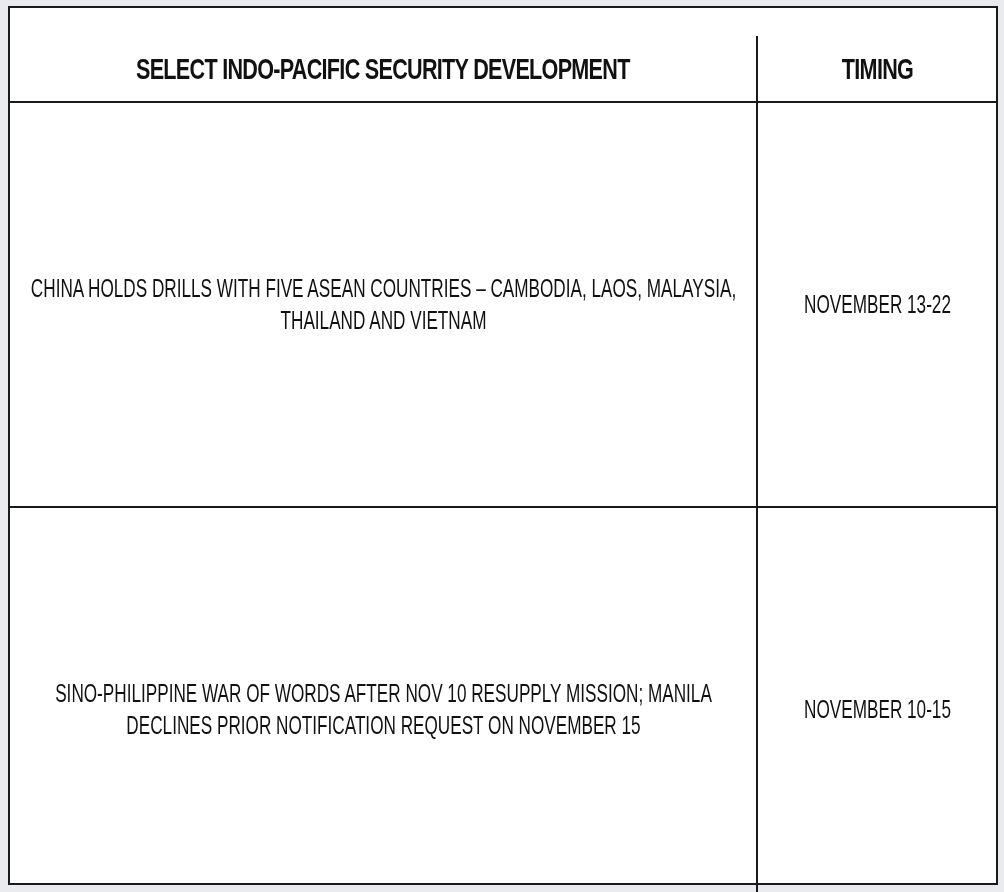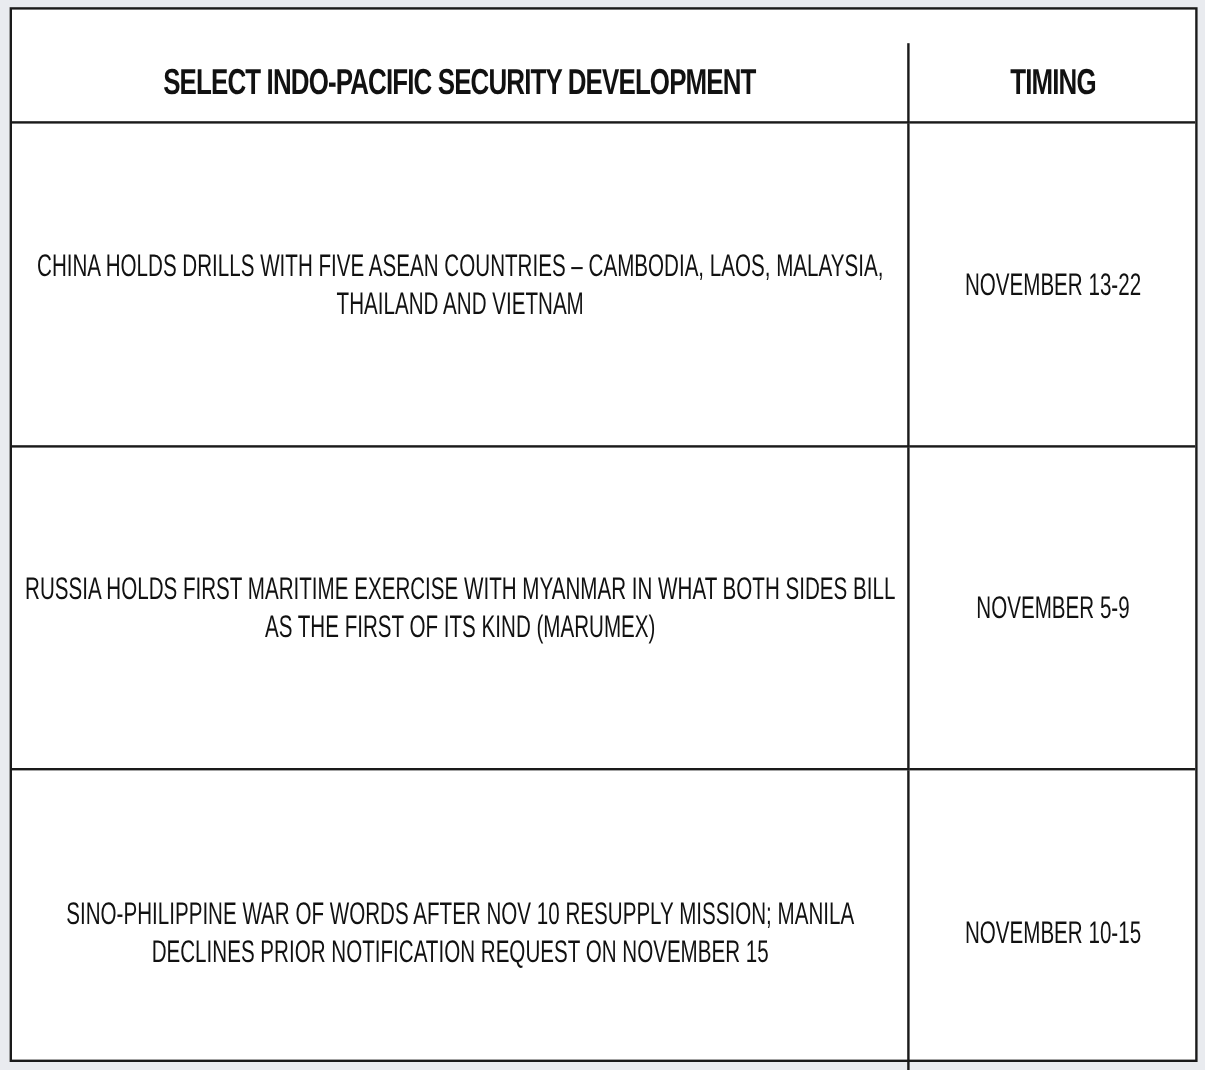--- a/index.html
+++ b/index.html
@@ -87,22 +87,18 @@
         <th><span class="cond">SELECT INDO-PACIFIC SECURITY DEVELOPMENT</span></th>
         <th><span class="cond">TIMING</span></th>
       </tr>
     </thead>
     <tbody>
       <tr>
         <td><span class="cond">CHINA HOLDS DRILLS WITH FIVE ASEAN COUNTRIES – CAMBODIA, LAOS, MALAYSIA, THAILAND AND VIETNAM</span></td>
         <td class="timing"><span class="cond">NOVEMBER 13-22</span></td>
       </tr>
       <tr>
-        <td><span class="cond">RUSSIA HOLDS FIRST MARITIME EXERCISE WITH MYANMAR IN WHAT BOTH SIDES BILL AS THE FIRST OF ITS KIND (MARUMEX)</span></td>
-        <td class="timing"><span class="cond">NOVEMBER 5-9</span></td>
-      </tr>
-      <tr>
         <td><span class="cond">SINO-PHILIPPINE WAR OF WORDS AFTER NOV 10 RESUPPLY MISSION; MANILA DECLINES PRIOR NOTIFICATION REQUEST ON NOVEMBER 15</span></td>
         <td class="timing"><span class="cond">NOVEMBER 10-15</span></td>
       </tr>
     </tbody>
   </table>
 </div>
 
 </body></html>

